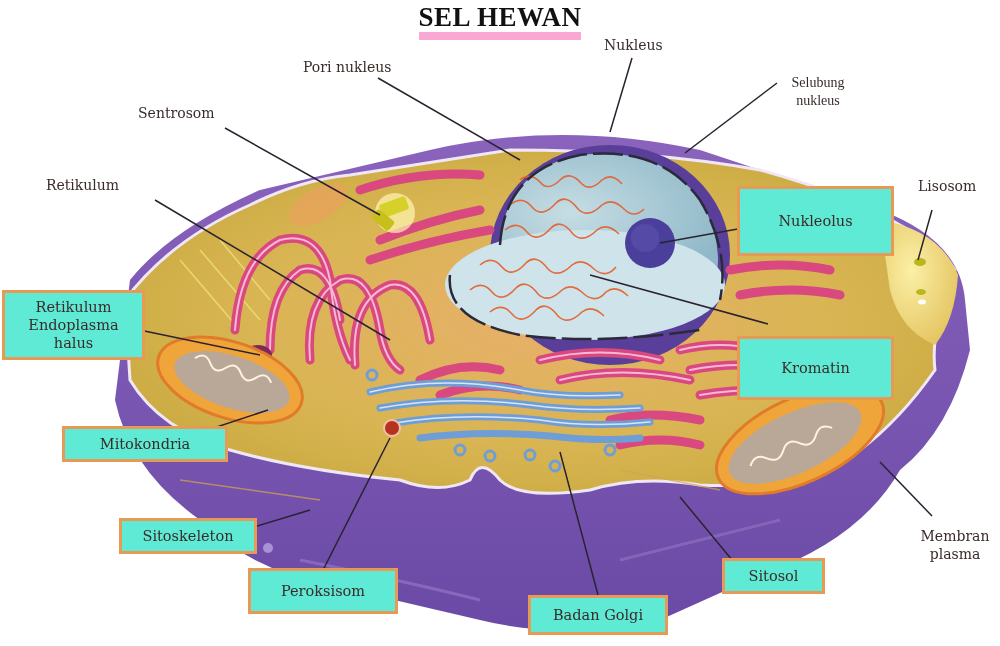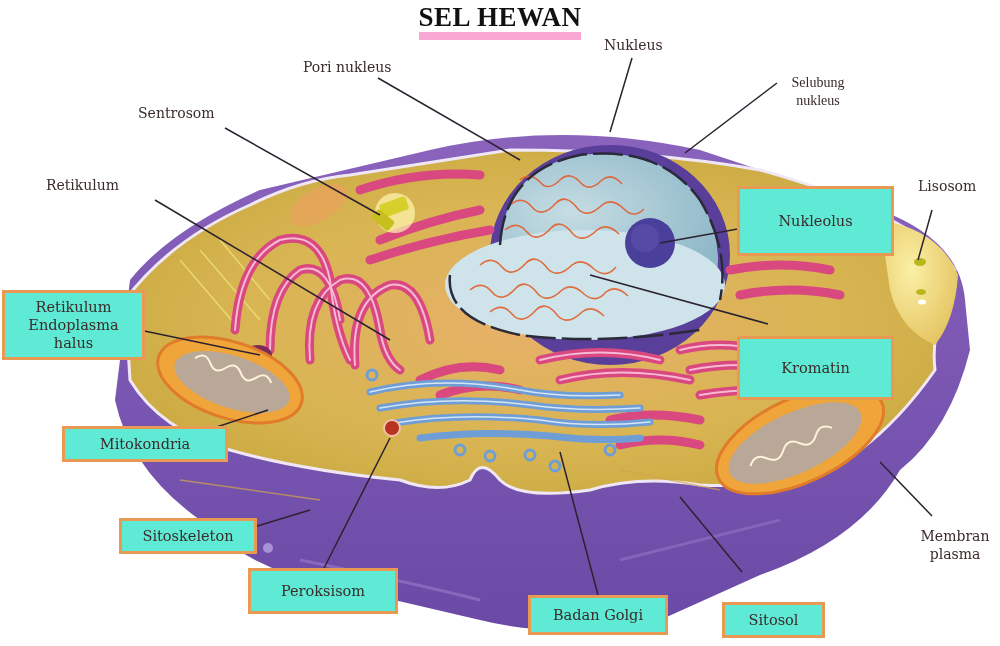--- a/index.html
+++ b/index.html
@@ -174,15 +174,15 @@
 
 <div class="box" style="left:2px; top:290px; width:143px; height:70px; flex-direction:column;">
   <div>Retikulum</div>
   <div>Endoplasma</div>
   <div>halus</div>
 </div>
 <div class="box" style="left:52px; top:426px; width:166px; height:36px;margin-left:10px;">Mitokondria</div>
 <div class="box" style="left:90px; top:518px; width:138px; height:36px;margin-left:29px;">Sitoskeleton</div>
 <div class="box" style="left:248px; top:568px; width:150px; height:46px;">Peroksisom</div>
 <div class="box" style="left:528px; top:595px; width:140px; height:40px;">Badan Golgi</div>
-<div class="box" style="left:722px; top:558px; width:103px; height:36px;margin-top:44px;">Sitosol</div>
+<div class="box" style="left:722px; top:558px; width:103px; height:36px;">Sitosol</div>
 <div class="box" style="left:737px; top:186px; width:157px; height:70px;">Nukleolus</div>
 <div class="box" style="left:737px; top:290px; width:157px; height:64px;margin-top:46px;">Kromatin</div>
 
 </body></html>

